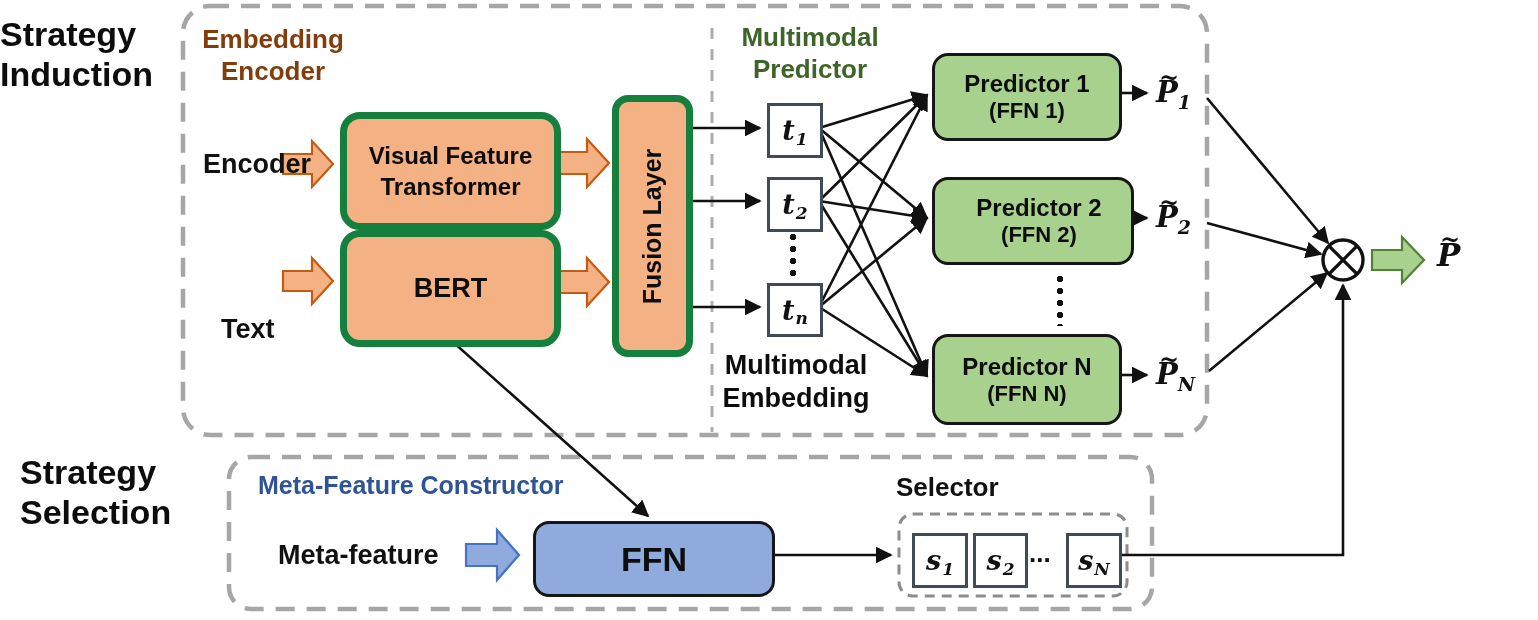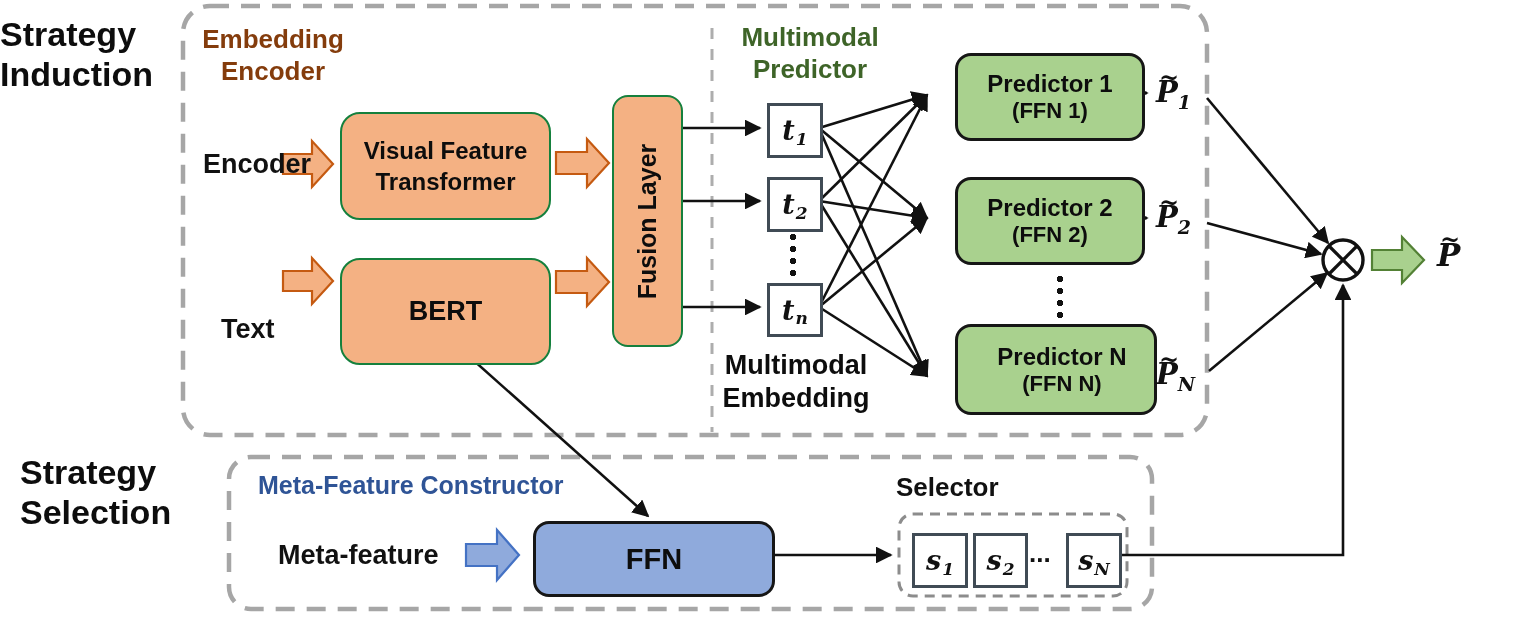--- a/index.html
+++ b/index.html
@@ -9,26 +9,26 @@
     --brown-text:#843C0C;  --green-text:#3E6428; --blue-text:#2F5496;
     --dash:#A6A6A6; --line:#111111; --slot-border:#404B55;
   }
   html,body{margin:0;padding:0;background:#ffffff;}
   #canvas{position:relative;width:1538px;height:620px;background:#fff;overflow:hidden;
           font-family:"Liberation Sans",sans-serif;color:#111;}
   .abs{position:absolute;}
   .ttl{font-weight:bold;font-size:34px;line-height:1.18;color:#0d0d0d;}
   .seclab{font-weight:bold;font-size:26px;line-height:1.22;text-align:center;}
   .inlab{font-weight:bold;font-size:27px;white-space:nowrap;}
-  .obox{background:var(--orange-fill);border:2px solid #15803d;border-radius:20px;
+  .obox{background:var(--orange-fill);border:7px solid #15803d;border-radius:20px;
         display:flex;align-items:center;justify-content:center;text-align:center;
         font-weight:bold;color:#0d0d0d;}
   .gbox{background:var(--green-fill);border:3px solid #161616;border-radius:16px;
         display:flex;flex-direction:column;align-items:center;justify-content:center;
-        font-weight:bold;color:#0d0d0d;margin-left:23px;}
+        font-weight:bold;color:#0d0d0d;}
   .bbox{background:var(--blue-fill);border:3px solid #161616;border-radius:16px;
         display:flex;align-items:center;justify-content:center;font-weight:bold;color:#0d0d0d;}
   .vtext{transform:rotate(-90deg);white-space:nowrap;font-size:25px;font-weight:bold;}
   .mbox{background:#fff;border:3px solid var(--slot-border);display:flex;align-items:center;
         justify-content:center;font-family:"DejaVu Serif",serif;font-style:italic;
         font-weight:bold;font-size:27px;color:#111;}
   .msub{font-size:17px;font-style:italic;font-weight:bold;font-family:"DejaVu Serif",serif;
         align-self:flex-end;margin:0 0 6px 1px;}
   .pout{white-space:nowrap;}
   .pwrap{position:relative;display:inline-block;font-family:"DejaVu Serif",serif;
@@ -103,21 +103,21 @@
 
   <div class="abs ttl" style="left:0;top:14px;width:176px;">Strategy Induction</div>
   <div class="abs ttl" style="left:20px;top:452px;width:192px;">Strategy Selection</div>
 
   <div class="abs seclab" style="left:198px;top:24px;width:150px;color:var(--brown-text);">Embedding Encoder</div>
   <div class="abs inlab" style="left:203px;top:149px;">Encoder</div>
   <div class="abs inlab" style="left:221px;top:266px;margin-top:48px;">Text</div>
   <div class="abs obox" style="left:340px;top:112px;width:207px;height:104px;font-size:24px;line-height:1.3;">
     <span style="display:block;width:185px;">Visual Feature Transformer</span>
   </div>
-  <div class="abs obox" style="left:340px;top:230px;width:207px;height:103px;font-size:27px;margin-top:28px;">
+  <div class="abs obox" style="left:340px;top:230px;width:207px;height:103px;font-size:27px;">
     <span>BERT</span>
   </div>
   <div class="abs obox" style="left:612px;top:95px;width:67px;height:248px;border-radius:16px;">
     <span class="vtext">Fusion Layer</span>
   </div>
 
   <div class="abs seclab" style="left:722px;top:22px;width:176px;color:var(--green-text);">Multimodal Predictor</div>
 
   <div class="abs mbox" style="left:767px;top:103px;width:50px;height:49px;">
     <span>t</span>
@@ -132,47 +132,47 @@
     <span>t</span>
       <span class="msub">n</span>
   </div>
 
   <div class="abs seclab" style="left:712px;top:349px;width:168px;color:#0d0d0d;font-size:27px;">Multimodal Embedding</div>
 
   <div class="abs gbox" style="left:932px;top:53px;width:184px;height:82px;">
     <span style="font-size:24px;">Predictor 1</span>
     <span style="font-size:22px;">(FFN 1)</span>
   </div>
-  <div class="abs gbox" style="left:932px;top:177px;width:184px;height:82px;">
+  <div class="abs gbox" style="left:932px;top:177px;width:184px;height:82px;padding-left:12px;">
     <span style="font-size:24px;">Predictor 2</span>
     <span style="font-size:22px;">(FFN 2)</span>
   </div>
   <div class="abs vdots" style="left:1056px;top:274px;height:52px;"></div>
-  <div class="abs gbox" style="left:932px;top:324px;width:184px;height:85px;padding-left:12px;">
+  <div class="abs gbox" style="left:932px;top:334px;width:184px;height:85px;">
     <span style="font-size:24px;">Predictor N</span>
     <span style="font-size:22px;">(FFN N)</span>
   </div>
 
   <div class="abs pout" style="left:1156px;top:78px;">
     <span class="pwrap"><span class="tilde">~</span><span>P</span></span><span class="psub">1</span>
   </div>
   <div class="abs pout" style="left:1156px;top:203px;">
     <span class="pwrap"><span class="tilde">~</span><span>P</span></span><span class="psub">2</span>
   </div>
   <div class="abs pout" style="left:1156px;top:360px;">
     <span class="pwrap"><span class="tilde">~</span><span>P</span></span><span class="psub">N</span>
   </div>
 
   <div class="abs pout" style="left:1437px;top:240px;">
     <span class="pwrap" style="font-size:31px;"><span class="tilde">~</span><span>P</span></span>
   </div>
 
   <div class="abs" style="left:258px;top:471px;font-weight:bold;font-size:25px;color:var(--blue-text);white-space:nowrap;">Meta-Feature Constructor</div>
   <div class="abs inlab" style="left:278px;top:540px;">Meta-feature</div>
-  <div class="abs bbox" style="left:533px;top:521px;width:236px;height:70px;font-size:29px;">
+  <div class="abs bbox" style="left:533px;top:521px;width:236px;height:70px;font-size:34px;">
     <span>FFN</span>
   </div>
 
   <div class="abs inlab" style="left:896px;top:472px;font-size:26px;">Selector</div>
   <div class="abs mbox" style="left:912px;top:533px;width:50px;height:49px;">
     <span>s</span>
       <span class="msub">1</span>
   </div>
   <div class="abs mbox" style="left:973px;top:533px;width:49px;height:49px;">
     <span>s</span>

